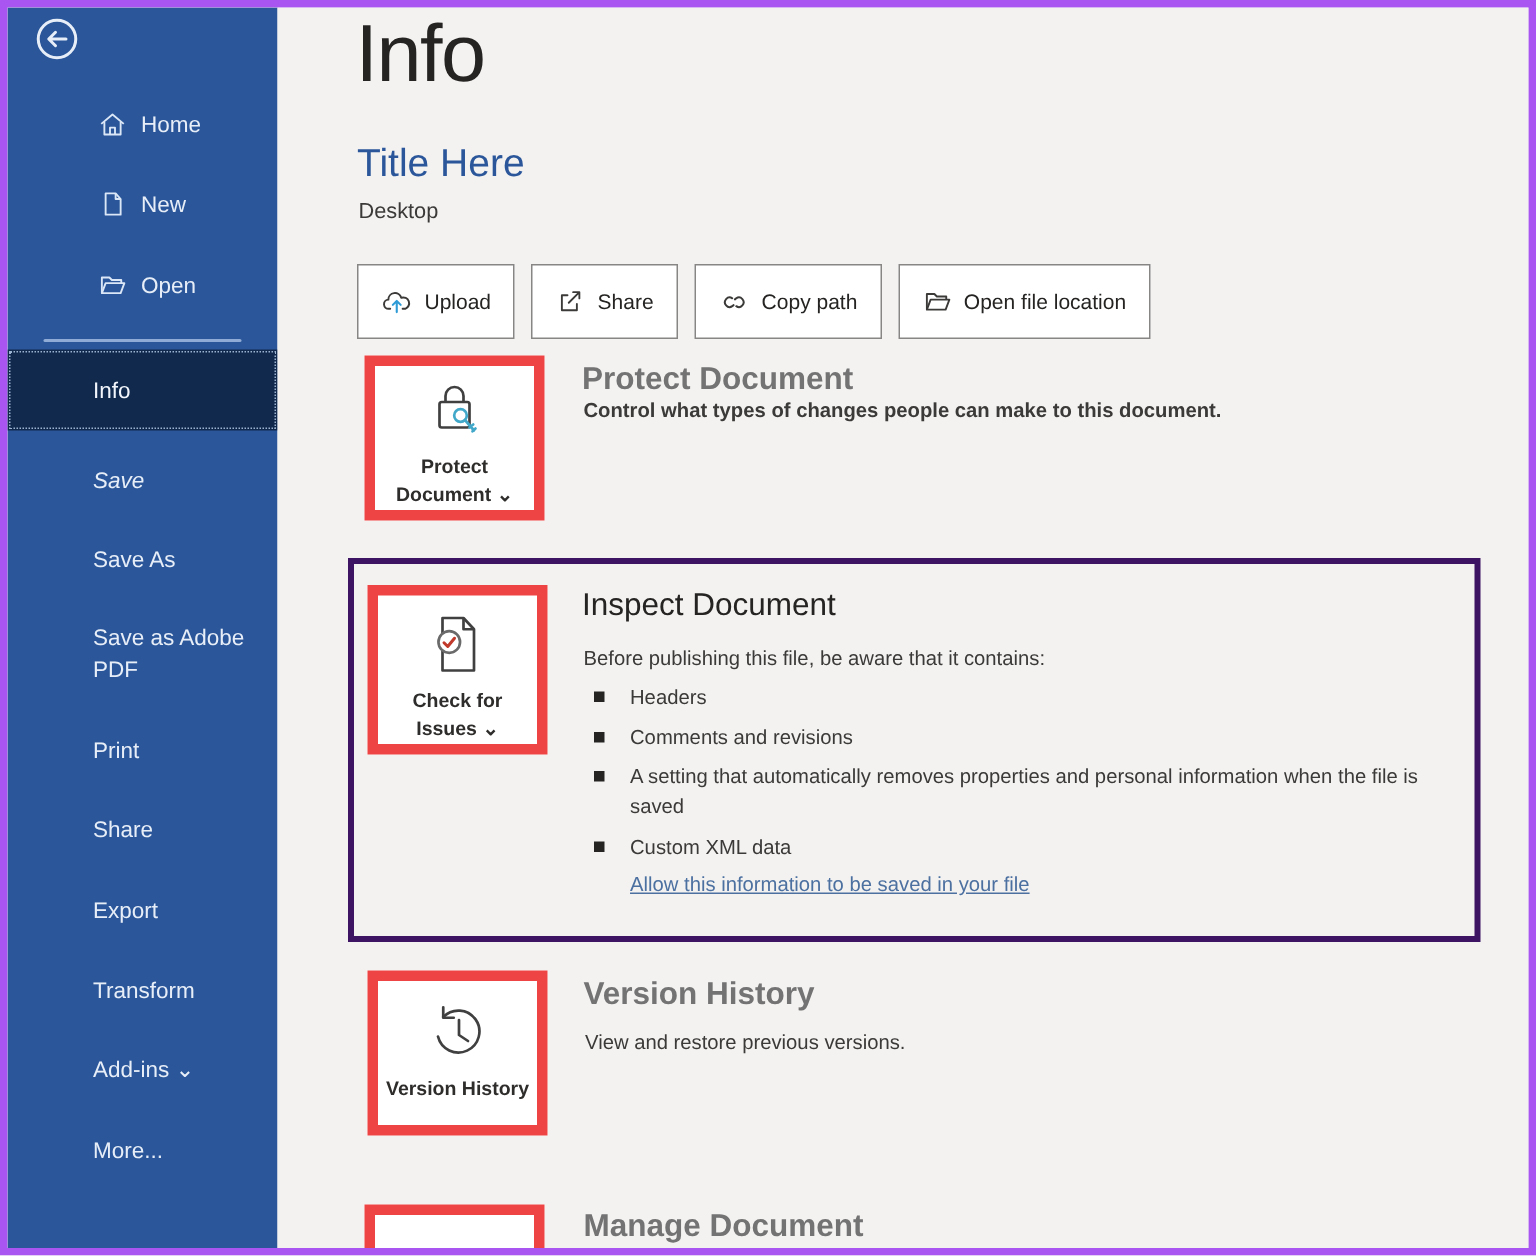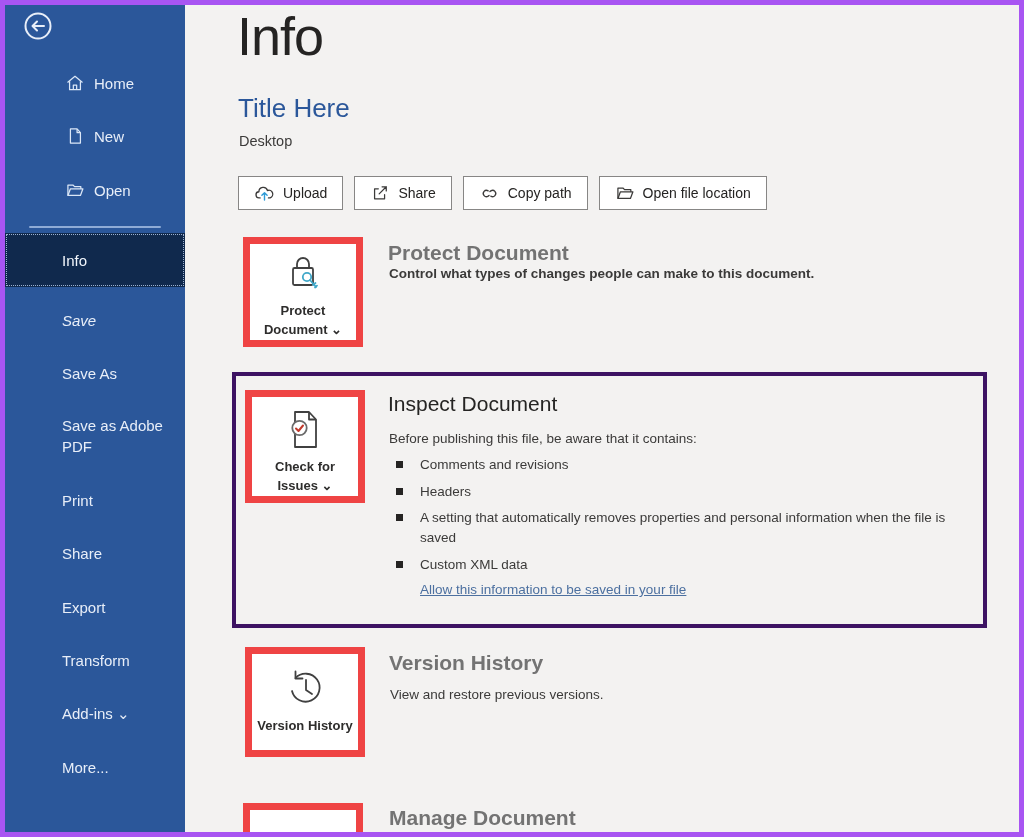--- a/index.html
+++ b/index.html
@@ -51,21 +51,21 @@
     font-weight:300; color:#252423; letter-spacing:-1px;
   }
   .doc-title {
     position:absolute; left:53px; top:88px; font-size:26px; line-height:30px;
     font-weight:400; color:#2b579a; cursor:pointer;
   }
   .doc-location { position:absolute; left:54px; top:128px; font-size:14.5px; color:#3b3a39; }
 
   .toolbar { position:absolute; left:53px; top:171px; display:flex; gap:11px; }
   .tb-btn {
-    display:inline-flex; align-items:center; gap:8px; height:34px; padding:0 15px;
+    display:inline-flex; align-items:center; gap:8px; height:50px; padding:0 15px;
     background:#ffffff; border:1px solid #87868 5; border:1px solid #878685;
     font-size:14px; color:#252423; cursor:pointer; white-space:nowrap;
   }
 
   .tile {
     position:absolute; width:120px; height:110px; background:#ffffff;
     border:7px solid #ef4444; display:flex; flex-direction:column; align-items:center;
     padding-top:9px; cursor:pointer;
   }
   .tile .tile-icon { height:52px; display:flex; align-items:center; justify-content:center; }
@@ -254,25 +254,25 @@
             <path d="M13 21.5 l2.5 2.5 4.5-5.5" stroke="#c0392b" stroke-width="2" stroke-linecap="round" stroke-linejoin="round" fill="none"></path>
           </svg>
         </span>
         <span class="tile-label">Check for Issues ⌄</span>
       </div>
       <div class="inspect-title">Inspect Document</div>
       <div class="inspect-desc">Before publishing this file, be aware that it contains:</div>
       <ul class="inspect-list">
         <li>
           <span class="bullet-sq"></span>
-          <span>Comments and revisions</span>
+          <span>Headers</span>
         </li>
         <li>
           <span class="bullet-sq"></span>
-          <span>Headers</span>
+          <span>Comments and revisions</span>
         </li>
         <li>
           <span class="bullet-sq"></span>
           <span>A setting that automatically removes properties and personal information when the file is saved</span>
         </li>
         <li>
           <span class="bullet-sq"></span>
           <span>Custom XML data</span>
         </li>
       </ul>

